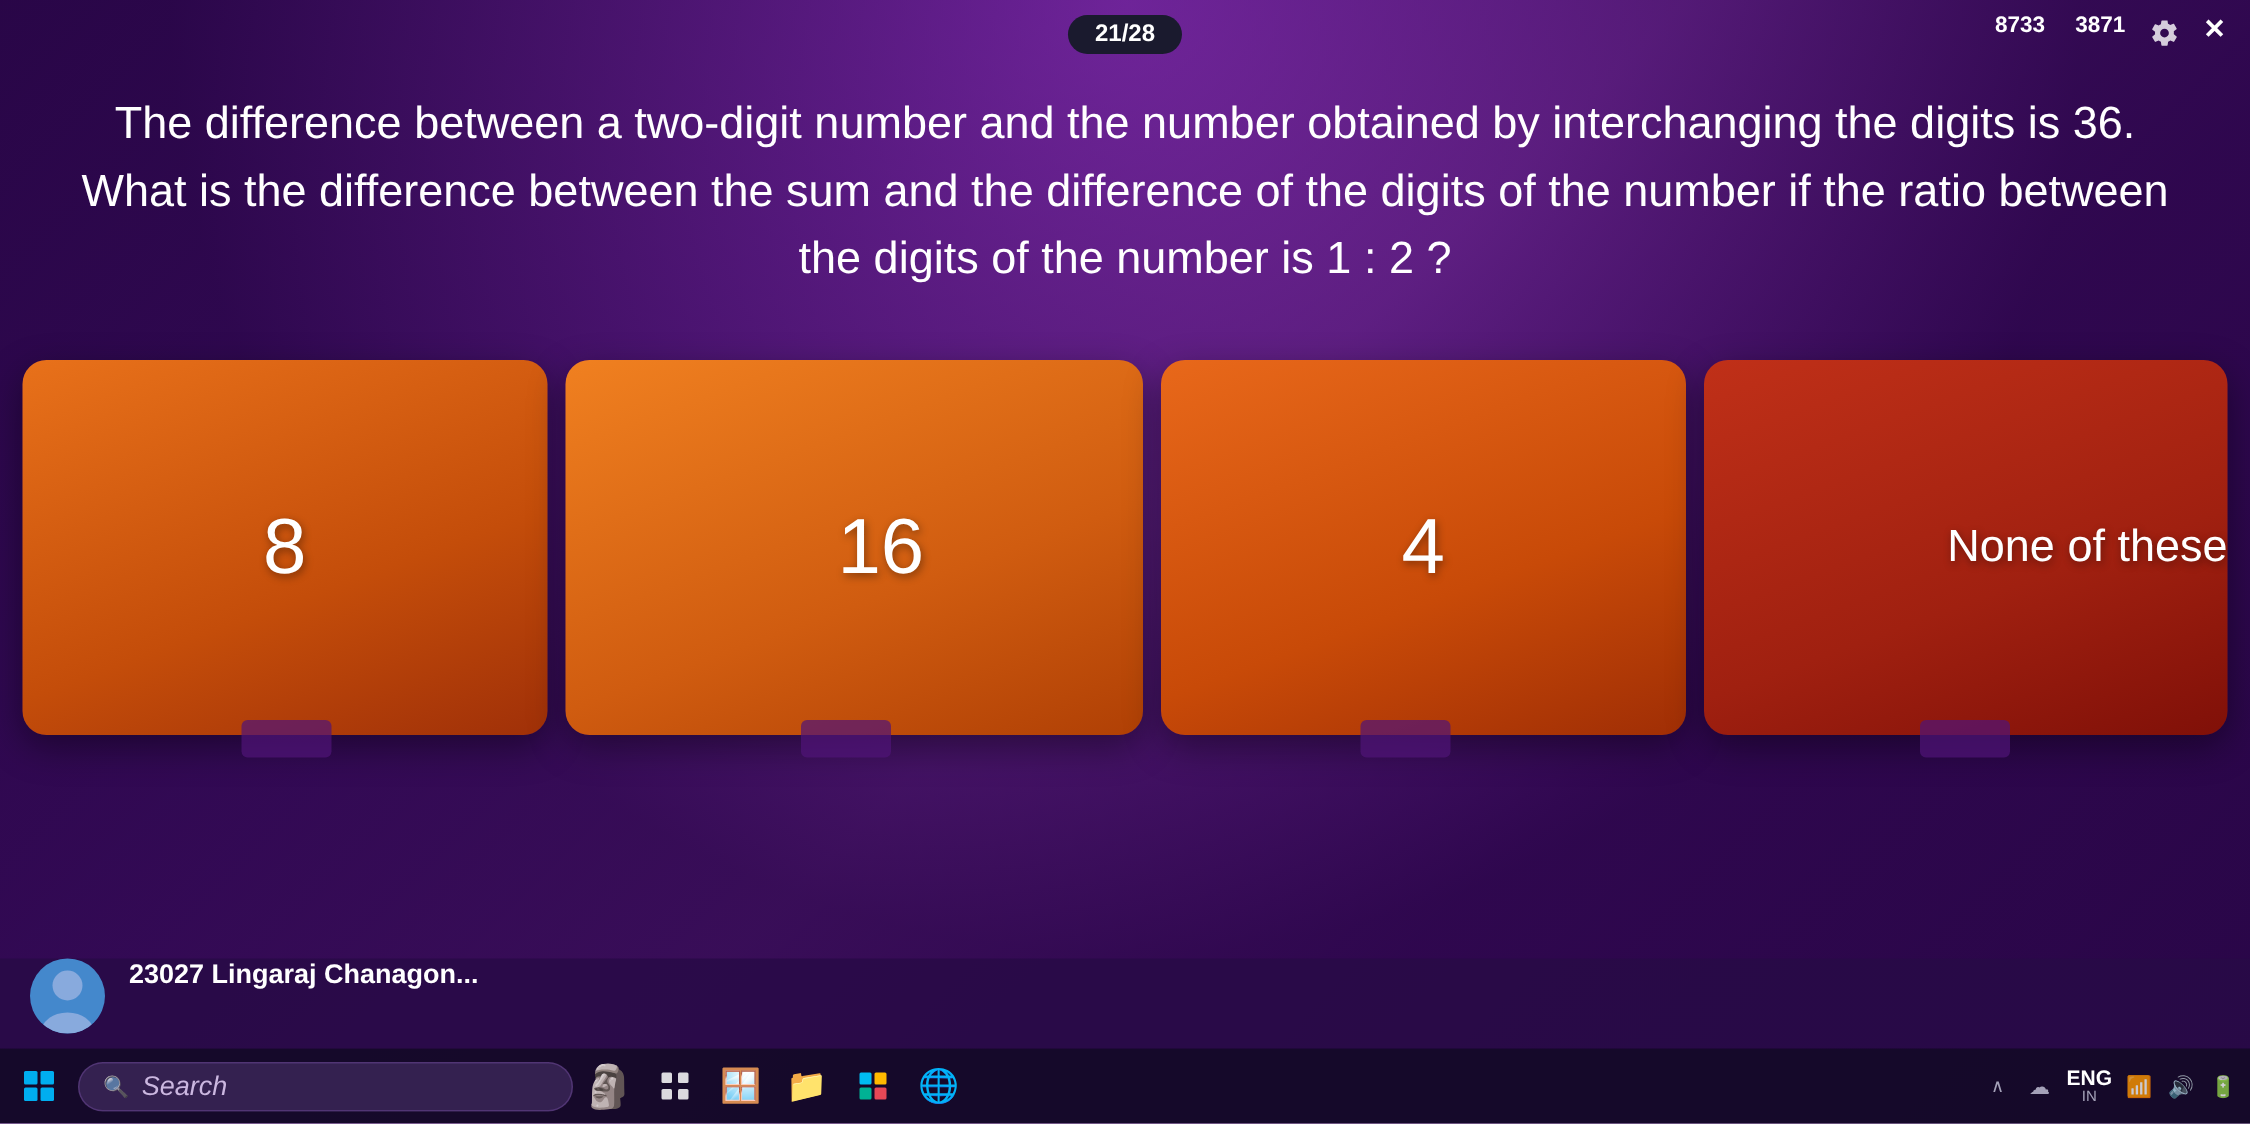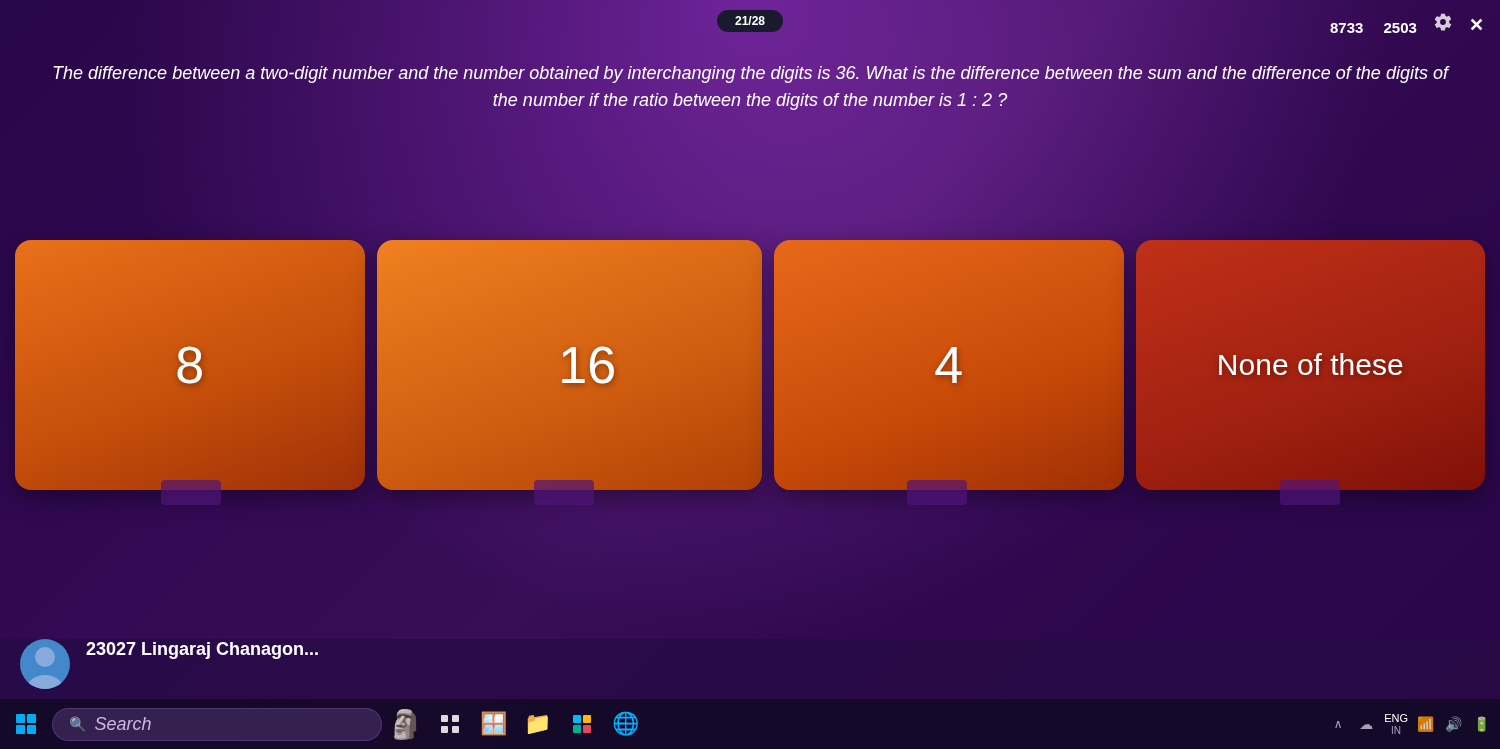--- a/index.html
+++ b/index.html
@@ -18,21 +18,21 @@
       top: 0; left: 0; right: 0; bottom: 0;
       background: radial-gradient(ellipse at center top, rgba(120, 40, 160, 0.6) 0%, rgba(40, 5, 70, 0.8) 60%);
       pointer-events: none;
     }
 
     
     .top-bar {
       position: absolute;
       top: 0; right: 0;
       display: flex;
-      align-items: flex-end;
+      align-items: flex-start;
       gap: 12px;
       padding: 8px 16px;
       color: white;
       font-size: 14px;
       font-weight: 600;
     }
 
     .score-display {
       display: flex;
       gap: 8px;
@@ -49,40 +49,39 @@
     
     .progress-badge {
       position: absolute;
       top: 10px;
       left: 50%;
       transform: translateX(-50%);
       background: #1a1a2e;
       color: white;
       border-radius: 20px;
       padding: 4px 18px;
-      font-size: 12px;
+      font-size: 16px;
       font-weight: 600;
       z-index: 10;
     }
 
     
     .question-area {
       position: absolute;
       top: 40px;
       left: 0; right: 0;
       padding: 20px 40px 10px 40px;
       text-align: center;
     }
 
     .question-text {
       color: white;
-      font-size: 18px;
+      font-size: 30px;
       font-weight: 400;
       line-height: 1.5;
-      font-style: italic;
     }
 
     
     .answers-container {
       position: absolute;
       top: 240px;
       left: 0; right: 0;
       display: flex;
       gap: 12px;
       padding: 0 10px;
@@ -108,20 +107,21 @@
     .answer-card:nth-child(2) {
       background: linear-gradient(160deg, #f08020 0%, #d05c10 60%, #b04005 100%);
       padding-left: 36px;
     }
     .answer-card:nth-child(3) {
       background: linear-gradient(160deg, #e8681a 0%, #c84a08 60%, #a02e05 100%);
     }
     .answer-card:nth-child(4) {
       background: linear-gradient(160deg, #c03018 0%, #a02010 60%, #801008 100%);
       margin-right: 5px;
+      justify-content: flex-end;
     }
 
     .answer-text {
       color: white;
       font-size: 52px;
       font-weight: 300;
       text-shadow: 1px 2px 6px rgba(0,0,0,0.4);
     }
 
     .answer-text.long-text {
@@ -261,21 +261,21 @@
   </style>
 </head>
 <body>
 
 <div class="bg-overlay"></div>
 
 <div class="top-bar">
   <div class="score-display">
     <span>8733</span>
     <span>&nbsp;</span>
-    <span>2503</span>
+    <span>3871</span>
   </div>
   <div class="gear-icon-area">
     <svg width="20" height="20" viewBox="0 0 24 24" fill="white" opacity="0.8">
       <path d="M12 15.5A3.5 3.5 0 0 1 8.5 12 3.5 3.5 0 0 1 12 8.5a3.5 3.5 0 0 1 3.5 3.5 3.5 3.5 0 0 1-3.5 3.5m7.43-2.92c.04-.33.07-.66.07-1s-.03-.68-.07-1l2.16-1.63c.19-.15.24-.42.12-.64l-2.04-3.53c-.12-.22-.39-.3-.61-.22l-2.55 1c-.53-.4-1.1-.73-1.72-.98l-.38-2.65C14.46 2.18 14.25 2 14 2h-4c-.25 0-.46.18-.49.42l-.38 2.65c-.62.25-1.2.59-1.72.98l-2.55-1c-.23-.08-.5 0-.61.22L2.21 8.8c-.13.22-.07.49.12.64l2.16 1.63c-.04.32-.07.65-.07 1s.03.67.07 1l-2.16 1.63c-.19.15-.24.42-.12.64l2.04 3.53c.12.22.39.3.61.22l2.55-1c.53.4 1.1.74 1.72.98l.38 2.65c.03.24.24.42.49.42h4c.25 0 .46-.18.49-.42l.38-2.65c.62-.24 1.19-.58 1.72-.98l2.55 1c.23.08.5 0 .61-.22l2.04-3.53c.12-.22.07-.49-.12-.64l-2.16-1.63z"></path>
     </svg>
   </div>
   <div style="color:white;font-size:18px;cursor:pointer;">✕</div>
 </div>
 
 <div class="progress-badge">
@@ -369,21 +369,21 @@
 
   <div class="taskbar-app-icon" style="font-size:22px;">🌐</div>
 
   <div class="taskbar-right">
 
     <div class="tray-icon" style="color:rgba(200,200,220,0.8);font-size:12px;">∧</div>
 
     <div class="tray-icon" style="color:rgba(200,200,220,0.8);">☁</div>
 
     <div class="lang-badge">
-      <span style="font-size:11px;color:white;font-weight:400;">ENG</span>
+      <span style="font-size:14px;color:white;font-weight:700;">ENG</span>
       <span style="font-size:10px;color:rgba(200,200,220,0.8);text-align:right;">IN</span>
     </div>
 
     <div class="tray-icon" style="color:rgba(200,200,220,0.8);">📶</div>
 
     <div class="tray-icon" style="color:rgba(200,200,220,0.8);">🔊</div>
 
     <div class="tray-icon" style="color:rgba(200,200,220,0.8);">🔋</div>
   </div>
 </div>

